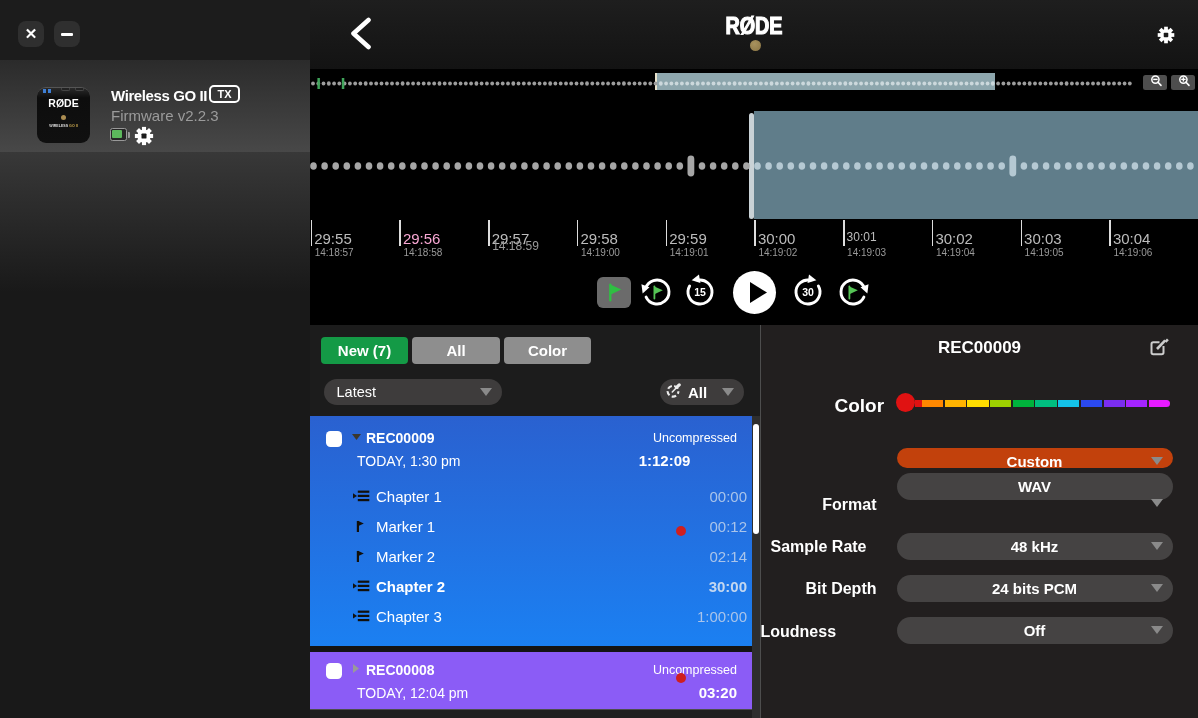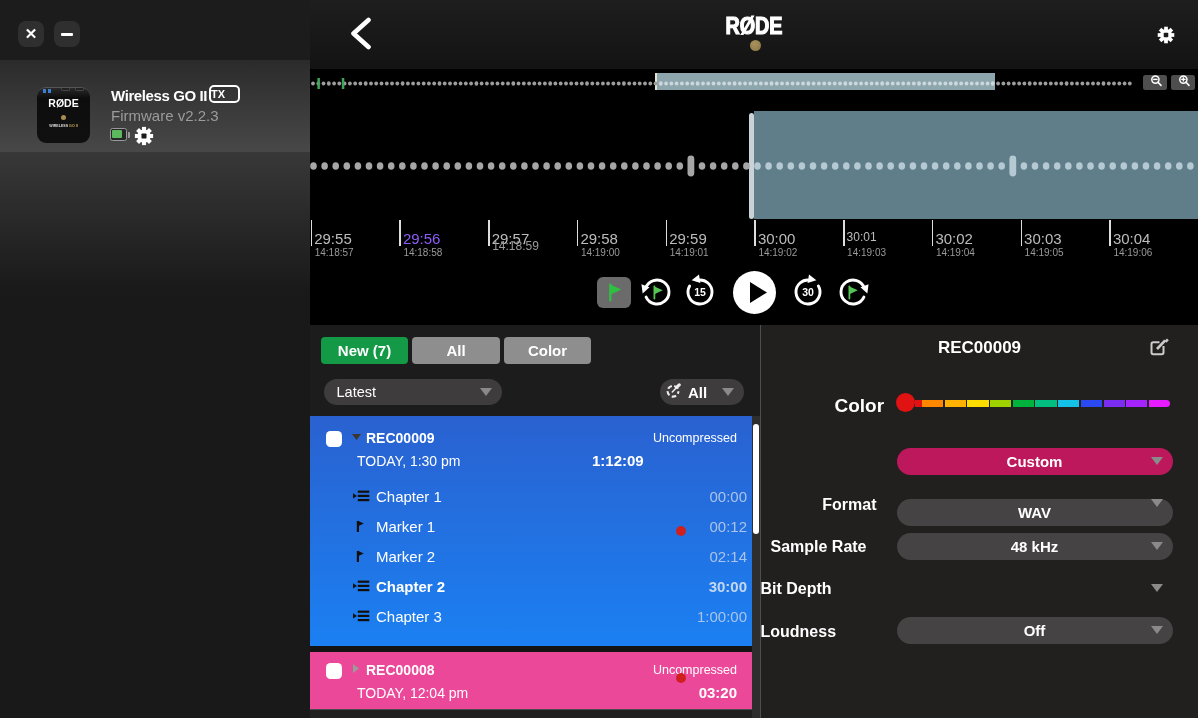--- a/index.html
+++ b/index.html
@@ -17,21 +17,21 @@
 <div class="abs" style="left:37px;top:87px;width:53px;height:56px;border-radius:9px;background:linear-gradient(#2a2a2a,#0d0d0d 18%,#101010);border-top:1px solid #555">
 <div class="abs" style="left:6px;top:1px;width:3px;height:4px;background:#3e7fd6"></div>
 <div class="abs" style="left:11px;top:1px;width:3px;height:4px;background:#3e7fd6"></div>
 <div class="abs" style="left:24px;top:0px;width:9px;height:3px;background:#222;border:1px solid #444;border-top:none;border-radius:0 0 2px 2px"></div>
 <div class="abs" style="left:38px;top:0px;width:9px;height:3px;background:#222;border:1px solid #444;border-top:none;border-radius:0 0 2px 2px"></div>
 <div class="abs" style="left:0;top:9px;width:53px;text-align:center;color:#fff;font-weight:bold;font-size:10.5px;letter-spacing:0px">RØDE</div>
 <div class="abs" style="left:24px;top:27px;width:5px;height:5px;border-radius:50%;background:#ab8d52"></div>
 <div class="abs" style="left:0;top:36px;width:53px;text-align:center;color:#ddd;font-size:3.6px;font-weight:bold">WIRELESS <span style="color:#caa84f">GO II</span></div>
 </div>
 <div class="abs" style="left:111px;top:87px;color:#fff;font-size:15px;font-weight:bold;letter-spacing:-0.4px">Wireless GO II</div>
-<div class="abs" style="left:209px;top:85px;width:31px;height:18px;border:2px solid #fff;border-radius:5px;color:#fff;font-size:11px;font-weight:bold;line-height:15px">TX</div>
+<div class="abs" style="left:209px;top:85px;width:31px;height:18px;border:2px solid #fff;border-radius:5px;color:#fff;font-size:11px;font-weight:bold;text-align:center;line-height:15px">TX</div>
 <div class="abs" style="left:111px;top:107px;color:#9b9b9b;font-size:15px">Firmware v2.2.3</div>
 <div class="abs" style="left:110px;top:128px;width:17px;height:13px;border:1.5px solid #999;border-radius:2.5px;background:#262626">
 <div class="abs" style="left:1.2px;top:1.2px;width:9.5px;height:7.6px;background:#5cb85c;border-radius:1px"></div>
     </div>
 <div class="abs" style="left:127.5px;top:131.5px;width:2px;height:6px;background:#999;border-radius:0 1px 1px 0"></div>
 <svg class="abs" style="left:133px;top:125px" width="22" height="22">
       <g transform="translate(11,11)">
         <rect x="-2.05" y="-9.11" width="4.09" height="9.11" fill="#fff" transform="rotate(0.0)"></rect>
         <rect x="-2.05" y="-9.11" width="4.09" height="9.11" fill="#fff" transform="rotate(45.0)"></rect>
         <rect x="-2.05" y="-9.11" width="4.09" height="9.11" fill="#fff" transform="rotate(90.0)"></rect>
@@ -324,21 +324,21 @@
       <ellipse cx="836.0" cy="97" rx="3.3" ry="3.8" fill="#b5c9d3"></ellipse>
       <ellipse cx="847.1" cy="97" rx="3.3" ry="3.8" fill="#b5c9d3"></ellipse>
       <ellipse cx="858.2" cy="97" rx="3.3" ry="3.8" fill="#b5c9d3"></ellipse>
       <ellipse cx="869.3" cy="97" rx="3.3" ry="3.8" fill="#b5c9d3"></ellipse>
       <ellipse cx="880.4" cy="97" rx="3.3" ry="3.8" fill="#b5c9d3"></ellipse>
     </svg>
 <div class="abs" style="left:0.7px;top:151px;width:1.5px;height:26px;background:#ddd"></div>
 <div class="abs" style="left:4.2px;top:160.5px;color:#bcbcbc;font-size:15px">29:55</div>
 <div class="abs" style="left:4.7px;top:178px;color:#9a9a9a;font-size:10px">14:18:57</div>
 <div class="abs" style="left:89.4px;top:151px;width:1.5px;height:26px;background:#ddd"></div>
-<div class="abs" style="left:92.9px;top:160.5px;color:#8b5cf6;font-size:15px">29:56</div>
+<div class="abs" style="left:92.9px;top:160.5px;color:#f9a8d4;font-size:15px">29:56</div>
 <div class="abs" style="left:93.4px;top:178px;color:#9a9a9a;font-size:10px">14:18:58</div>
 <div class="abs" style="left:178.2px;top:151px;width:1.5px;height:26px;background:#ddd"></div>
 <div class="abs" style="left:181.7px;top:160.5px;color:#bcbcbc;font-size:15px">29:57</div>
 <div class="abs" style="left:182.2px;top:170px;color:#9a9a9a;font-size:12px">14:18:59</div>
 <div class="abs" style="left:266.9px;top:151px;width:1.5px;height:26px;background:#ddd"></div>
 <div class="abs" style="left:270.4px;top:160.5px;color:#bcbcbc;font-size:15px">29:58</div>
 <div class="abs" style="left:270.9px;top:178px;color:#9a9a9a;font-size:10px">14:19:00</div>
 <div class="abs" style="left:355.7px;top:151px;width:1.5px;height:26px;background:#ddd"></div>
 <div class="abs" style="left:359.2px;top:160.5px;color:#bcbcbc;font-size:15px">29:59</div>
 <div class="abs" style="left:359.7px;top:178px;color:#9a9a9a;font-size:10px">14:19:01</div>
@@ -408,21 +408,21 @@
       <polygon points="0,0 12,0 6,8" fill="#8a8a8a"></polygon>
     </svg>
 <div class="abs" style="left:0;top:91px;width:442px;height:230px;background:linear-gradient(#2a61d0,#1b80f2)">
 <div class="abs" style="left:15.5px;top:15px;width:16px;height:16px;background:#fff;border-radius:4.5px"></div>
 <svg class="abs" style="left:41.5px;top:17.5px" width="9" height="6">
         <polygon points="0,0 9,0 4.5,6" fill="#3b372e"></polygon>
       </svg>
 <div class="abs" style="left:56px;top:13.5px;color:#fff;font-size:14px;font-weight:bold">REC00009</div>
 <div class="abs" style="left:242px;top:14.5px;width:185px;text-align:right;color:#fff;font-size:12.5px">Uncompressed</div>
 <div class="abs" style="left:47px;top:36.5px;color:#fff;font-size:14px">TODAY, 1:30 pm</div>
-<div class="abs" style="left:282px;top:35.5px;width:145px;text-align:left;color:#fff;font-size:15px;font-weight:bold">1:12:09</div>
+<div class="abs" style="left:282px;top:35.5px;width:145px;text-align:center;color:#fff;font-size:15px;font-weight:bold">1:12:09</div>
 <svg class="abs" style="left:42.5px;top:74px" width="17" height="12">
         <polygon points="0,3.3 4,5.9 0,8.5" fill="#12100c"></polygon>
         <rect x="4.8" y="0.6" width="11.5" height="2.2" fill="#12100c"></rect>
         <rect x="4.8" y="4.8" width="11.5" height="2.2" fill="#12100c"></rect>
         <rect x="4.8" y="9.0" width="11.5" height="2.2" fill="#12100c"></rect>
       </svg>
 <div class="abs" style="left:66px;top:71.5px;color:#fff;font-size:15px;">Chapter 1</div>
 <div class="abs" style="left:336px;top:71.5px;width:101px;text-align:right;color:#a9c4ea;font-size:15px;">00:00</div>
 <svg class="abs" style="left:45.5px;top:103.5px" width="10" height="13">
         <path d="M1.9 12 V1" stroke="#12100c" stroke-width="2.2"></path>
@@ -448,21 +448,21 @@
         <polygon points="0,3.3 4,5.9 0,8.5" fill="#12100c"></polygon>
         <rect x="4.8" y="0.6" width="11.5" height="2.2" fill="#12100c"></rect>
         <rect x="4.8" y="4.8" width="11.5" height="2.2" fill="#12100c"></rect>
         <rect x="4.8" y="9.0" width="11.5" height="2.2" fill="#12100c"></rect>
       </svg>
 <div class="abs" style="left:66px;top:191.5px;color:#fff;font-size:15px;">Chapter 3</div>
 <div class="abs" style="left:336px;top:191.5px;width:101px;text-align:right;color:#a9c4ea;font-size:15px;">1:00:00</div>
 <div class="abs" style="left:366px;top:110px;width:10px;height:10px;border-radius:50%;background:#cf1f1f"></div>
 </div>
 <div class="abs" style="left:0;top:321px;width:442px;height:6px;background:#141414"></div>
-<div class="abs" style="left:0;top:327px;width:442px;height:57px;background:#ec4899">
+<div class="abs" style="left:0;top:327px;width:442px;height:57px;background:#8b5cf6">
 <div class="abs" style="left:15.5px;top:11px;width:16px;height:16px;background:#fff;border-radius:4.5px"></div>
 <svg class="abs" style="left:43px;top:11.5px" width="6" height="9">
         <polygon points="0,0 6,4.5 0,9" fill="#9a9a9a"></polygon>
       </svg>
 <div class="abs" style="left:56px;top:9.5px;color:#fff;font-size:14px;font-weight:bold">REC00008</div>
 <div class="abs" style="left:242px;top:10.5px;width:185px;text-align:right;color:#fff;font-size:12.5px">Uncompressed</div>
 <div class="abs" style="left:47px;top:32.5px;color:#fff;font-size:14px">TODAY, 12:04 pm</div>
 <div class="abs" style="left:282px;top:31.5px;width:145px;text-align:right;color:#fff;font-size:15px;font-weight:bold">03:20</div>
 <div class="abs" style="left:366px;top:21px;width:10px;height:10px;border-radius:50%;background:#cf1f1f"></div>
 </div>
@@ -486,35 +486,36 @@
 <div class="abs" style="left:206.9px;top:74.5px;width:21.2px;height:7px;background:#ffdd00;"></div>
 <div class="abs" style="left:229.5px;top:74.5px;width:21.2px;height:7px;background:#9ed100;"></div>
 <div class="abs" style="left:252.2px;top:74.5px;width:21.2px;height:7px;background:#00b33c;"></div>
 <div class="abs" style="left:274.9px;top:74.5px;width:21.2px;height:7px;background:#00bf80;"></div>
 <div class="abs" style="left:297.6px;top:74.5px;width:21.2px;height:7px;background:#14c2e8;"></div>
 <div class="abs" style="left:320.3px;top:74.5px;width:21.2px;height:7px;background:#2b49f0;"></div>
 <div class="abs" style="left:343.0px;top:74.5px;width:21.2px;height:7px;background:#7a2df0;"></div>
 <div class="abs" style="left:365.6px;top:74.5px;width:21.2px;height:7px;background:#a424ff;"></div>
 <div class="abs" style="left:388.3px;top:74.5px;width:21.2px;height:7px;background:#e81aff;border-radius:0 3.5px 3.5px 0"></div>
 <div class="abs" style="left:135.0px;top:68.0px;width:19px;height:19px;border-radius:50%;background:#e01212"></div>
-<div class="abs" style="left:136px;top:122.5px;width:276px;height:27px;background:#be185d;border-radius:13.5px;color:#fff;font-size:15px;font-weight:bold;text-align:center;line-height:27px">Custom</div>
+<div class="abs" style="left:136px;top:122.5px;width:276px;height:20px;background:#c2410c;border-radius:13.5px;color:#fff;font-size:15px;font-weight:bold;text-align:center;line-height:27px">Custom</div>
 <svg class="abs" style="left:390px;top:131.5px" width="12" height="9">
       <polygon points="0,0 12,0 6,8" fill="#8a8a8a"></polygon>
     </svg>
 <div class="abs" style="left:0px;top:170.5px;width:116px;text-align:right;color:#fff;font-size:16px;font-weight:bold">Format</div>
-<div class="abs" style="left:136px;top:174px;width:276px;height:27px;background:#454343;border-radius:13.5px;color:#fff;font-size:15px;font-weight:bold;text-align:center;line-height:27px">WAV</div>
+<div class="abs" style="left:136px;top:148px;width:276px;height:27px;background:#454343;border-radius:13.5px;color:#fff;font-size:15px;font-weight:bold;text-align:center;line-height:27px">WAV</div>
 <svg class="abs" style="left:390px;top:174.0px" width="12" height="9">
       <polygon points="0,0 12,0 6,8" fill="#8a8a8a"></polygon>
     </svg>
 <div class="abs" style="left:0px;top:213px;width:116px;text-align:center;color:#fff;font-size:16px;font-weight:bold">Sample Rate</div>
 <div class="abs" style="left:136px;top:207.5px;width:276px;height:27px;background:#454343;border-radius:13.5px;color:#fff;font-size:15px;font-weight:bold;text-align:center;line-height:27px">48 kHz</div>
 <svg class="abs" style="left:390px;top:216.5px" width="12" height="9">
       <polygon points="0,0 12,0 6,8" fill="#8a8a8a"></polygon>
     </svg>
-<div class="abs" style="left:0px;top:255px;width:116px;text-align:left;color:#fff;font-size:16px;font-weight:bold">Bit Depth</div>
+<div class="abs" style="left:0px;top:255px;width:116px;text-align:right;color:#fff;font-size:16px;font-weight:bold">Bit Depth</div>
+<div class="abs" style="left:136px;top:249.5px;width:276px;height:27px;background:#454343;border-radius:13.5px;color:#fff;font-size:15px;font-weight:bold;text-align:center;line-height:27px">24 bits PCM</div>
 <svg class="abs" style="left:390px;top:258.5px" width="12" height="9">
       <polygon points="0,0 12,0 6,8" fill="#8a8a8a"></polygon>
     </svg>
 <div class="abs" style="left:0px;top:297.5px;width:116px;text-align:left;color:#fff;font-size:16px;font-weight:bold">Loudness</div>
 <div class="abs" style="left:136px;top:292.0px;width:276px;height:27px;background:#454343;border-radius:13.5px;color:#fff;font-size:15px;font-weight:bold;text-align:center;line-height:27px">Off</div>
 <svg class="abs" style="left:390px;top:301.0px" width="12" height="9">
       <polygon points="0,0 12,0 6,8" fill="#8a8a8a"></polygon>
     </svg>
 </div>
 </body></html>

